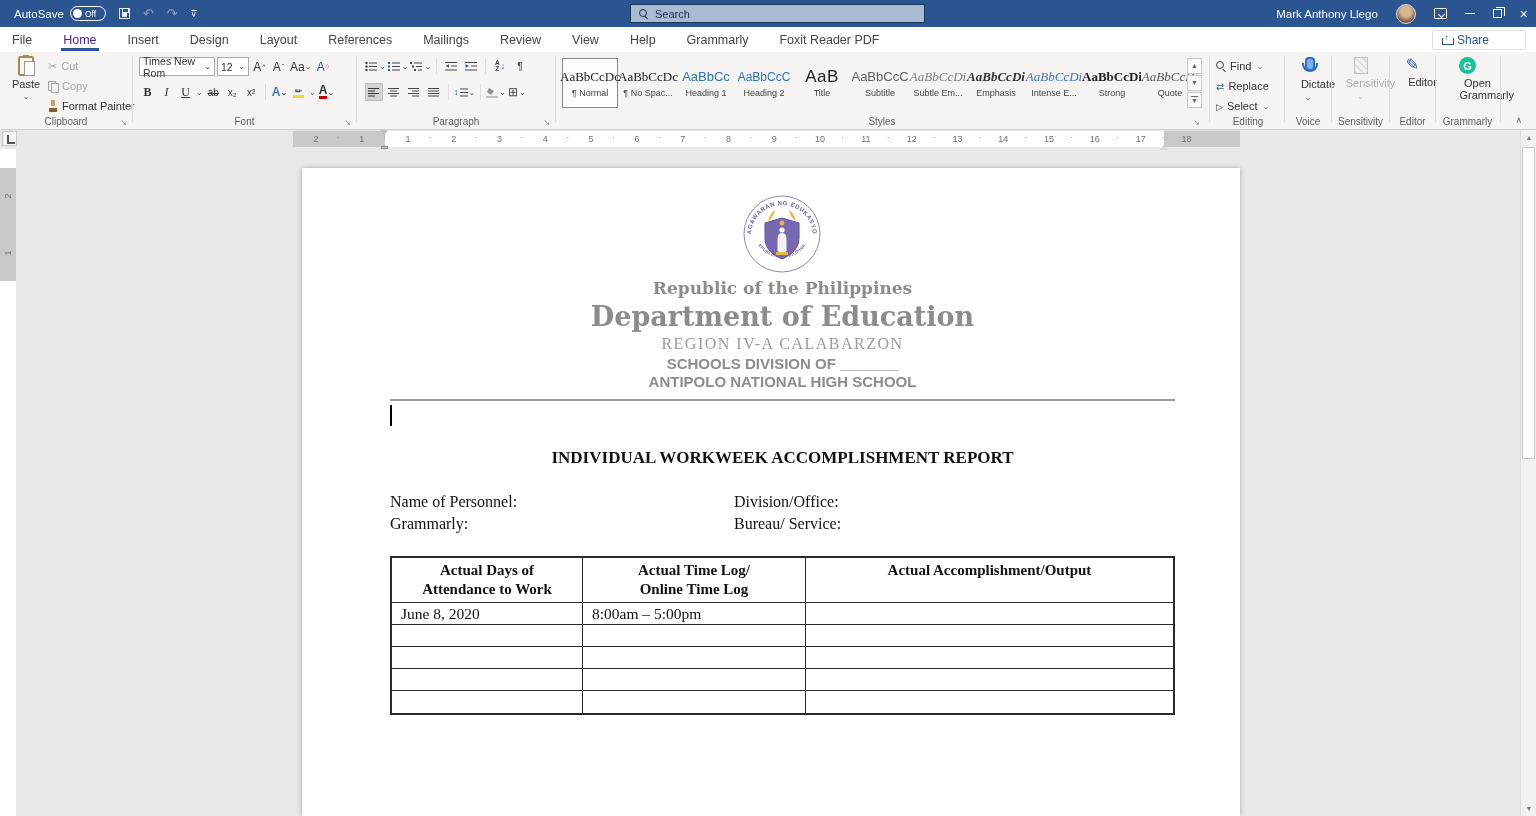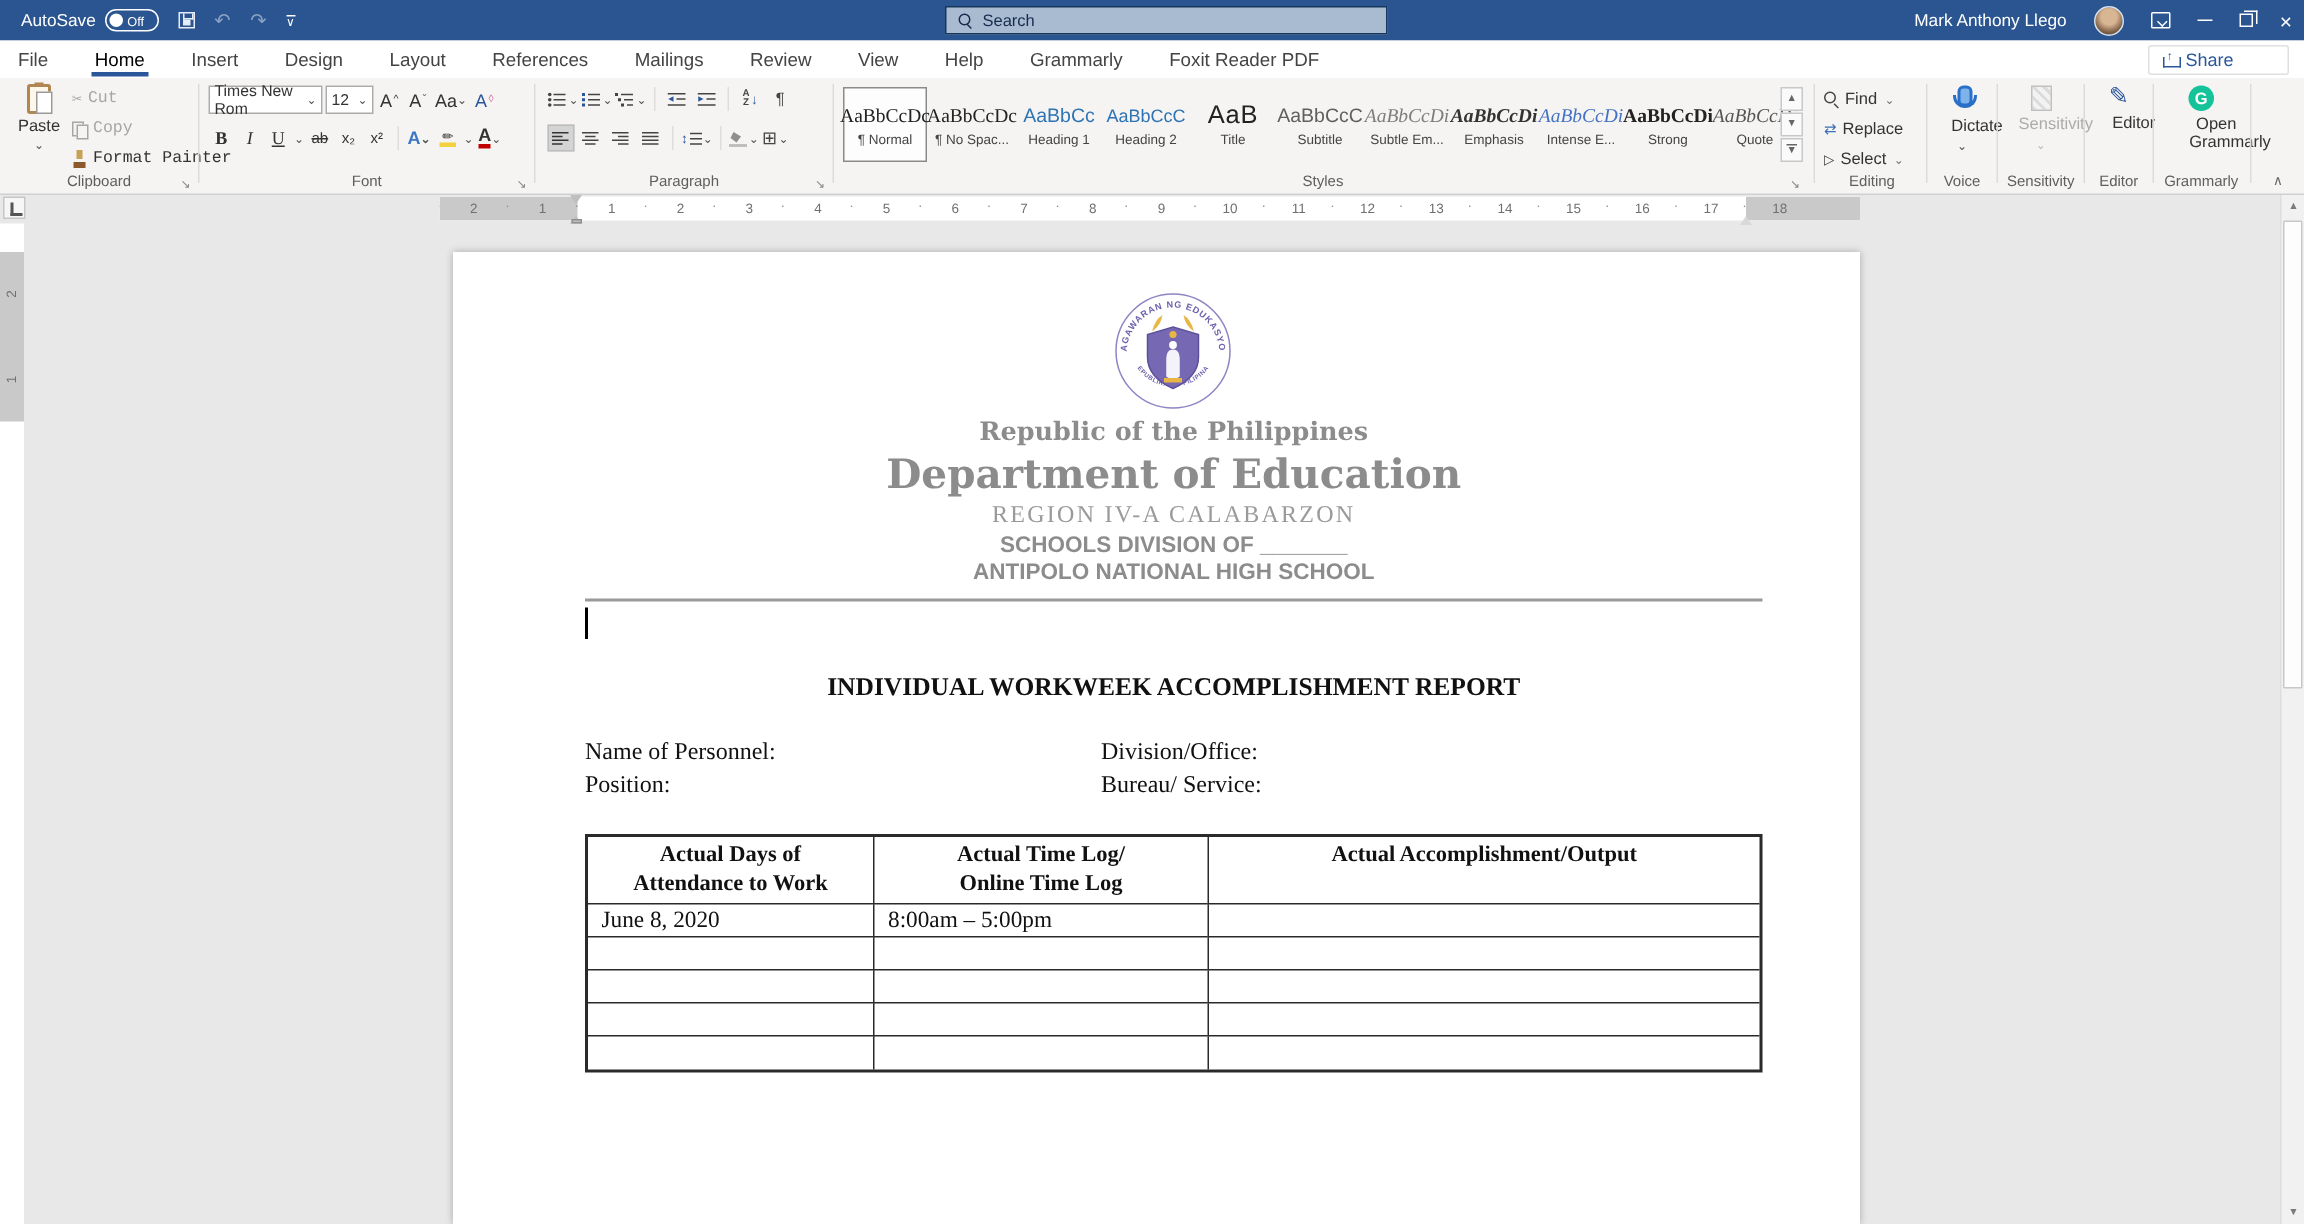--- a/index.html
+++ b/index.html
@@ -29,21 +29,21 @@
   .ribopts::after { content:""; position:absolute; left:4px; top:3px; width:4px; height:4px; border-right:1px solid #fff; border-bottom:1px solid #fff; transform:rotate(45deg); }
   .win-min { width:10px; height:1px; background:#fff; display:inline-block; }
   .win-restore { width:9px; height:9px; border:1px solid #fff; position:relative; display:inline-block; }
   .win-restore::before { content:""; position:absolute; top:-3px; left:2px; width:8px; height:8px; border:1px solid #fff; border-left:none; border-bottom:none; }
   .win-close { font-size:14px; line-height:14px; }
 
   
   .menubar { position:absolute; top:27px; left:0; width:1536px; height:25px; background:#fff; }
   .tabs { position:absolute; left:10px; top:0; height:25px; display:flex; gap:27px; align-items:center; font-size:12.5px; color:#444; }
   .tab { position:relative; padding:4px 2px; white-space:nowrap; cursor:default; }
-  .tab.active { color:#000000; }
+  .tab.active { color:#4c1d95; }
   .tab.active::after { content:""; position:absolute; left:0; right:0; bottom:0; height:3px; background:#2b579a; }
   .mb-right { position:absolute; right:10px; top:3px; display:flex; gap:8px;flex-direction:column; }
   .mb-btn { display:flex; align-items:center; gap:5px; border:1px solid #e0e0e0; border-radius:2px; padding:2px 9px; color:#2b579a; font-size:12px; background:#fff; }
   .icon-share { width:10px; height:9px; position:relative; display:inline-block; }
   .icon-share::before { content:""; position:absolute; bottom:0; left:0; width:10px; height:6px; border:1px solid #2b579a; border-top:none; }
   .icon-share::after { content:"↑"; position:absolute; top:-3px; left:2.5px; font-size:8px; color:#2b579a; }
   .icon-comment { width:11px; height:9px; border:1px solid #2b579a; border-radius:2px; position:relative; display:inline-block; }
   .icon-comment::after { content:""; position:absolute; bottom:-4px; left:2px; border:2px solid transparent; border-top-color:#2b579a; border-left-color:#2b579a; }
 
   
@@ -237,21 +237,21 @@
 </div>
 
 <div class="ribbon">
 
   <div class="grp" style="left:0; width:132px;">
     <div class="paste-btn">
       <span class="icon-paste"></span>
       <span class="paste-lbl">Paste</span>
       <span class="dd">⌄</span>
     </div>
-    <div style="position:absolute; left:48px; top:4px;font-family:Liberation Mono, monospace;">
+    <div style="position:absolute; left:48px; top:4px;">
 
         <div class="rrow dim">
           <span class="icon-cut"></span>
           <span>Cut</span>
         </div>
 
         <div class="rrow dim">
           <span class="icon-copy"></span>
           <span>Copy</span>
         </div>
@@ -648,21 +648,21 @@
   <div class="doc-c serif d-region">REGION IV-A CALABARZON</div>
   <div class="doc-c d-div">SCHOOLS DIVISION OF _______</div>
   <div class="doc-c d-school">ANTIPOLO NATIONAL HIGH SCHOOL</div>
   <div class="d-rule"></div>
   <div class="caret"></div>
 
   <div class="doc-c d-title">INDIVIDUAL WORKWEEK ACCOMPLISHMENT REPORT</div>
 
   <span class="fld" style="left:88px; top:325px;">Name of Personnel:</span>
   <span class="fld" style="left:432px; top:325px;">Division/Office:</span>
-  <span class="fld" style="left:88px; top:347px;">Position:</span>
+  <span class="fld" style="left:88px; top:347px;">Grammarly:</span>
   <span class="fld" style="left:432px; top:347px;">Bureau/ Service:</span>
 
   <div class="doc-table">
     <div class="thead">
 
     <div>Actual Days of
 Attendance to Work</div>
         <div>Actual Time Log/
 Online Time Log</div>
         <div>Actual Accomplishment/Output</div>

